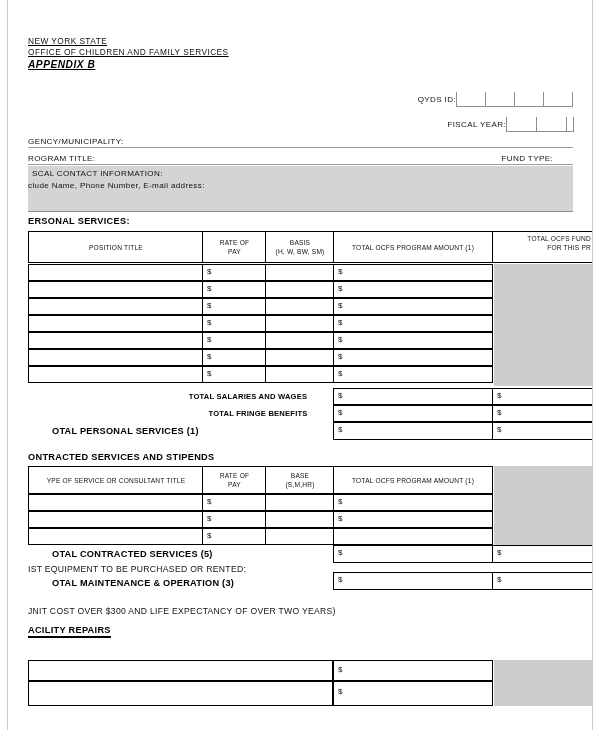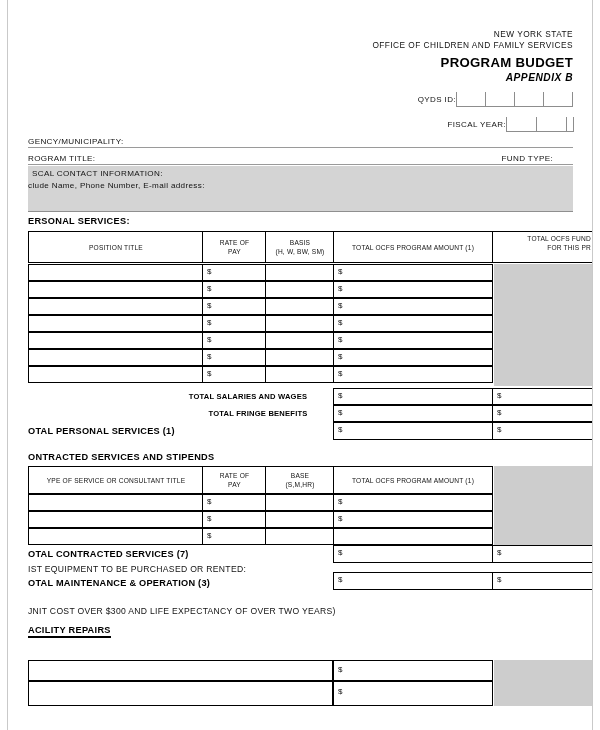--- a/index.html
+++ b/index.html
@@ -27,21 +27,21 @@
   
   .doc {
     position: absolute;
     left: 20px;
     top: 0;
     width: 566px;
     height: 730px;
   }
 
   
-  .hdr { position: absolute; left: 0; top: 0; width: 545px; text-align: right; }
+  .hdr { position: absolute; left: 0; top: 7px; width: 545px; text-align: left; text-decoration: underline; }
   .hdr .l1 {
     font-size: 8.3px; letter-spacing: 0.45px; color: #111;
     margin-top: 29px; line-height: 11px;
   }
   .hdr .l2 {
     font-size: 8.3px; letter-spacing: 0.45px; color: #111; line-height: 11px;
   }
   .hdr .l3 {
     font-size: 13.2px; font-weight: bold; letter-spacing: 0.3px;
     color: #000; line-height: 17px; margin-top: 3px;
@@ -142,21 +142,21 @@
   }
 
   .totLab {
     position: absolute;
     font-size: 7.6px; font-weight: bold; letter-spacing: 0.2px; color: #000;
     text-align: center; white-space: nowrap;
   }
   .totLabL {
     position: absolute;
     font-size: 9.2px; font-weight: bold; letter-spacing: 0.25px; color: #000;
-    text-align: left; white-space: nowrap;
+    text-align: left; white-space: nowrap; margin-left: 24px;
   }
   .noteLn {
     position: absolute;
     font-size: 8.6px; letter-spacing: 0.3px; color: #111; white-space: nowrap;
   }
   .siteHdr {
     position: absolute;
     border: 1.6px solid #000;
     border-bottom: none;
     background: #fff;
@@ -170,21 +170,20 @@
 </style>
 </head>
 <body>
 
 <div class="page">
   <div class="doc">
 
     <div class="hdr">
       <div class="l1">NEW YORK STATE</div>
       <div class="l2">OFFICE OF CHILDREN AND FAMILY SERVICES</div>
-      <div class="l3">PROGRAM BUDGET</div>
       <div class="l4">APPENDIX B</div>
     </div>
 
     <div class="idrow" style="left:310px; top:92px; width:118px;">
       <span class="lab">QYDS ID:</span>
     </div>
     <div class="cells" style="left:428px; top:92px;">
       <div class="cell" style="width:29px;"></div>
       <div class="cell" style="width:29px;"></div>
       <div class="cell" style="width:29px;"></div>
@@ -322,21 +321,21 @@
     <div class="plainBox" style="left:0px;   top:511px; width:176px; height:17px;"></div>
     <div class="dollarBox" style="left:174px; top:511px; width:65px;  height:17px;"><span>$</span></div>
     <div class="plainBox" style="left:237px; top:511px; width:70px;  height:17px;"></div>
     <div class="dollarBox" style="left:305px; top:511px; width:160px; height:17px;"><span>$</span></div>
 
     <div class="plainBox" style="left:0px;   top:528px; width:176px; height:17px;"></div>
     <div class="dollarBox" style="left:174px; top:528px; width:65px;  height:17px;"><span>$</span></div>
     <div class="plainBox" style="left:237px; top:528px; width:70px;  height:17px;"></div>
     <div class="plainBox" style="left:305px; top:528px; width:160px; height:17px;"></div>
 
-    <div class="totLabL" style="left:0px; top:549px;">OTAL CONTRACTED SERVICES (7)</div>
+    <div class="totLabL" style="left:0px; top:549px;">OTAL CONTRACTED SERVICES (5)</div>
     <div class="dollarBox" style="left:305px; top:545px; width:160px; height:18px;">
       <span>$</span>
     </div>
     <div class="dollarBox" style="left:464px; top:545px; width:101px; height:18px;">
       <span>$</span>
     </div>
 
     <div class="totLabL" style="left:0px; top:578px;">OTAL MAINTENANCE &amp; OPERATION (3)</div>
     <div class="dollarBox" style="left:305px; top:572px; width:160px; height:18px;">
       <span>$</span>

